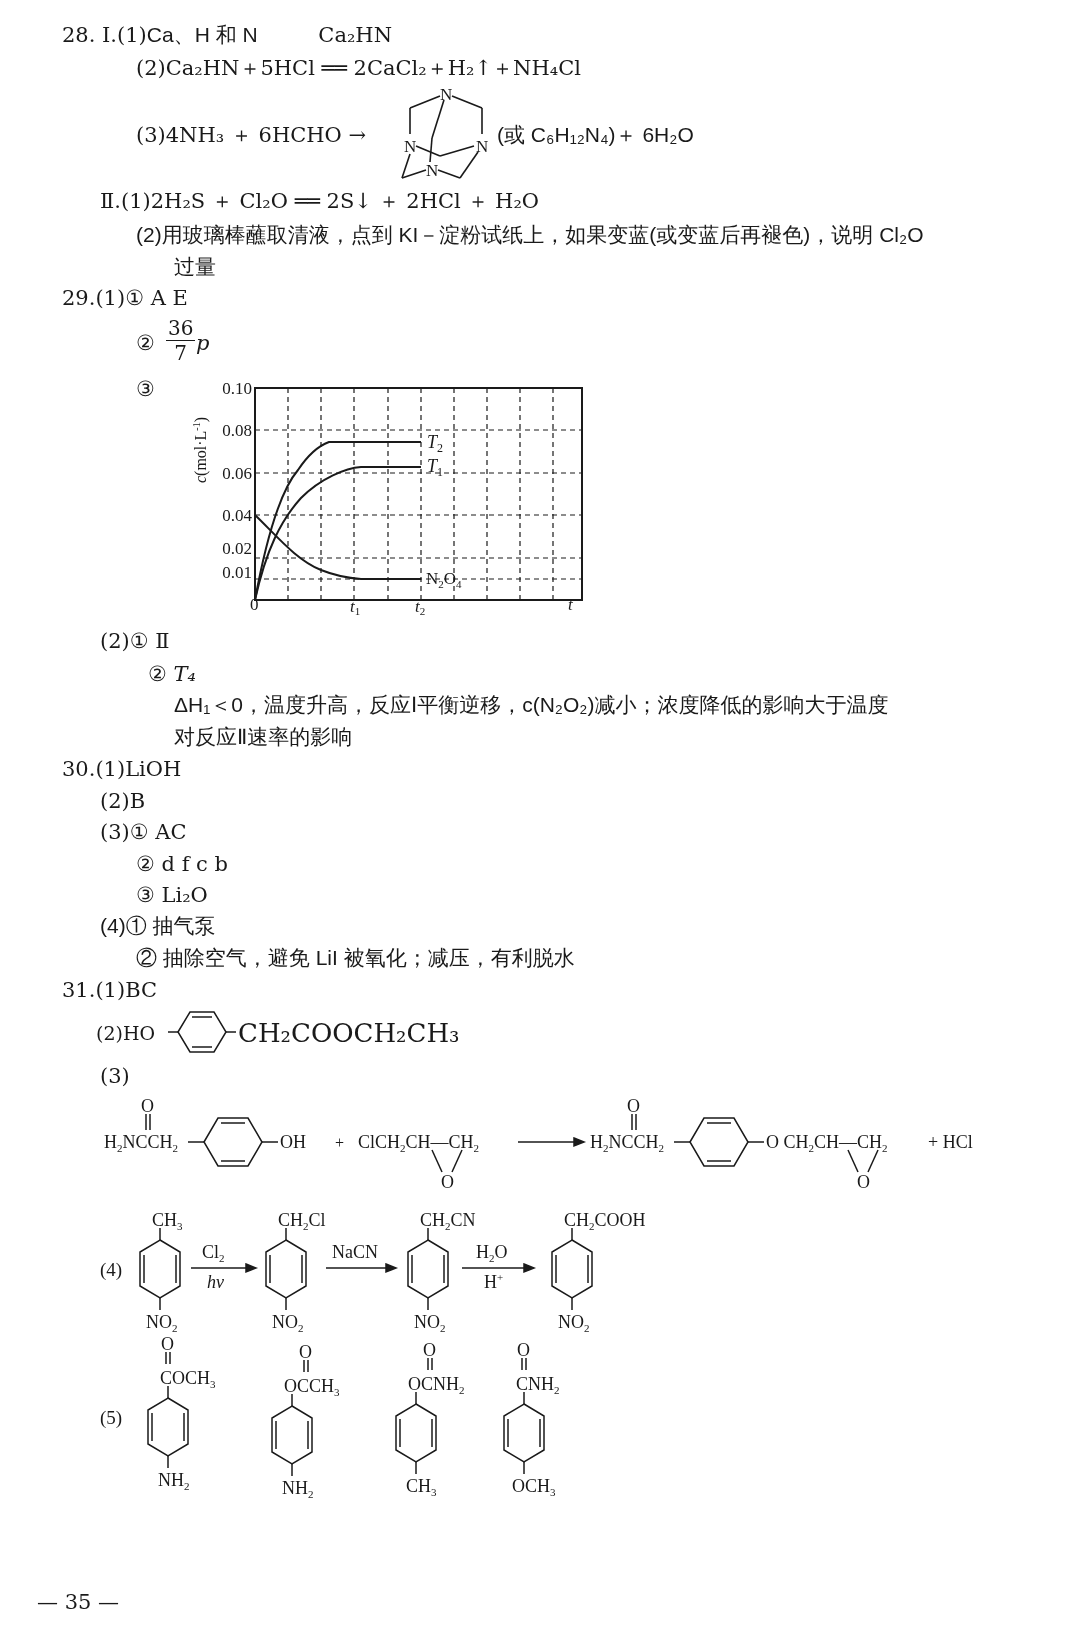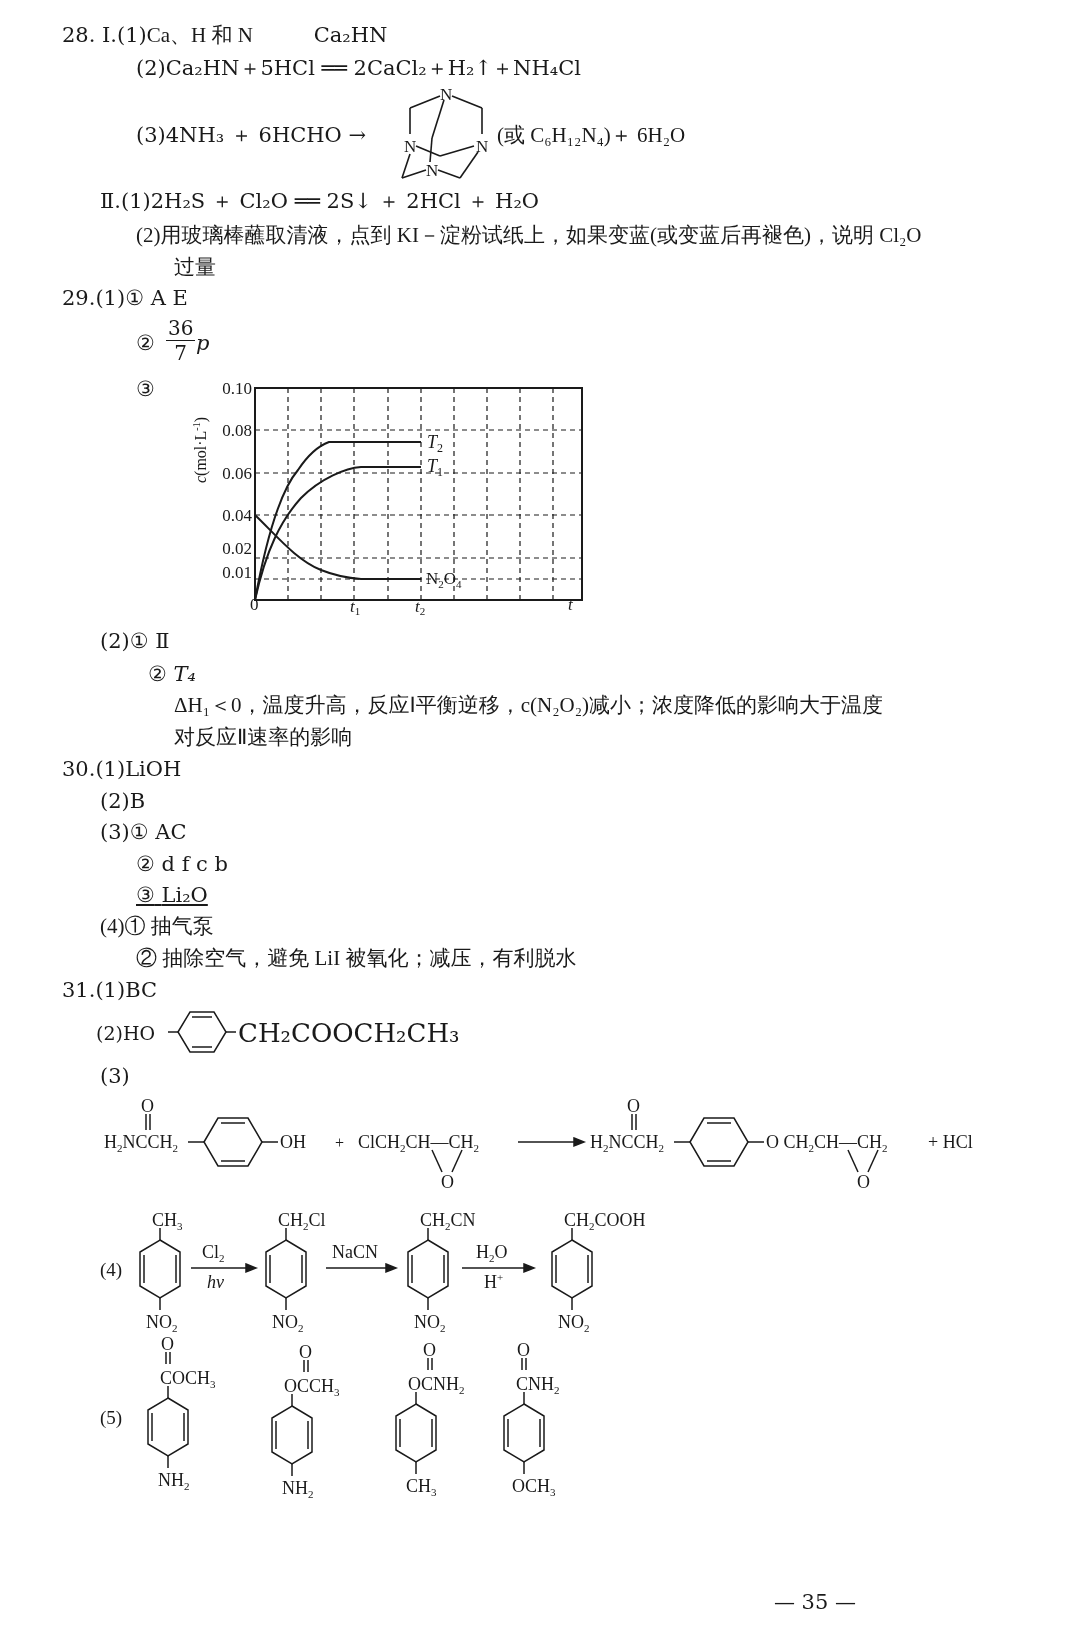--- a/index.html
+++ b/index.html
@@ -1,24 +1,24 @@
 <!DOCTYPE html>
 <html><head>
 <meta charset="utf-8">
 <style>
   html, body { margin:0; padding:0; background:#ffffff; }
   body { width:1080px; height:1632px; position:relative; overflow:hidden;
          font-family:"DejaVu Serif","Liberation Serif",serif; color:#1a1a1a; }
   .line { position:absolute; font-size:21px; line-height:26px; white-space:nowrap; }
-  .cjk { font-family:Liberation Serif, serif; }
+  .cjk { font-family:Liberation Sans, sans-serif; }
   .frac { position:absolute; font-size:20px; text-align:center; }
   .frac .num { display:block; border-bottom:1.5px solid #1a1a1a; padding:0 2px; line-height:24px; }
   .frac .den { display:block; line-height:24px; }
   svg text { font-family:"Liberation Serif","DejaVu Serif",serif; fill:#1a1a1a; }
-  .pageno { position:absolute; left:0; width:856px; top:1590px; text-align:right; font-size:21px; }
+  .pageno { position:absolute; left:0; width:856px; top:1590px; text-align:left; font-size:21px;padding-left:37px; }
 </style>
 </head>
 <body>
 
 <div class="line" style="left:62px;top:22px;">
   <span>28. Ⅰ.</span><span>(1)</span><span class="cjk">Ca、H 和 N</span>
   <span style="margin-left:54px">Ca₂HN</span>
 </div>
 <div class="line" style="left:136px;top:55px;">
   <span>(2)</span><span>Ca₂HN＋5HCl ══ 2CaCl₂＋H₂↑＋NH₄Cl</span>
@@ -126,21 +126,21 @@
 </div>
 <div class="line" style="left:100px;top:788px;">
   <span>(2)</span><span>B</span>
 </div>
 <div class="line" style="left:100px;top:819px;">
   <span>(3)①</span> <span>AC</span>
 </div>
 <div class="line" style="left:136px;top:851px;">
   <span>②</span> <span>d f c b</span>
 </div>
-<div class="line" style="left:136px;top:882px;text-decoration:underline;">
+<div class="line" style="left:136px;top:882px;">
   <span>③</span> <span>Li₂O</span>
 </div>
 <div class="line cjk" style="left:100px;top:913px;">
   <span>(4)①</span> <span>抽气泵</span>
 </div>
 <div class="line cjk" style="left:136px;top:945px;">
   <span>②</span> <span>抽除空气，避免 LiI 被氧化；减压，有利脱水</span>
 </div>
 
 <div class="line" style="left:62px;top:977px;">

